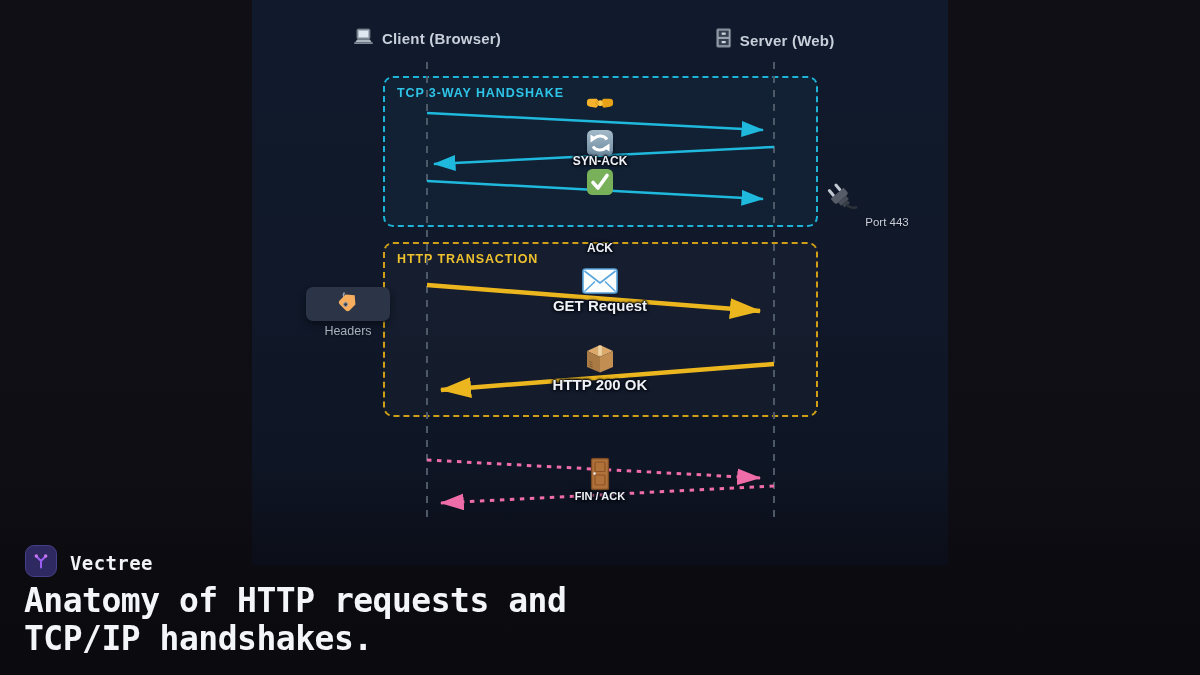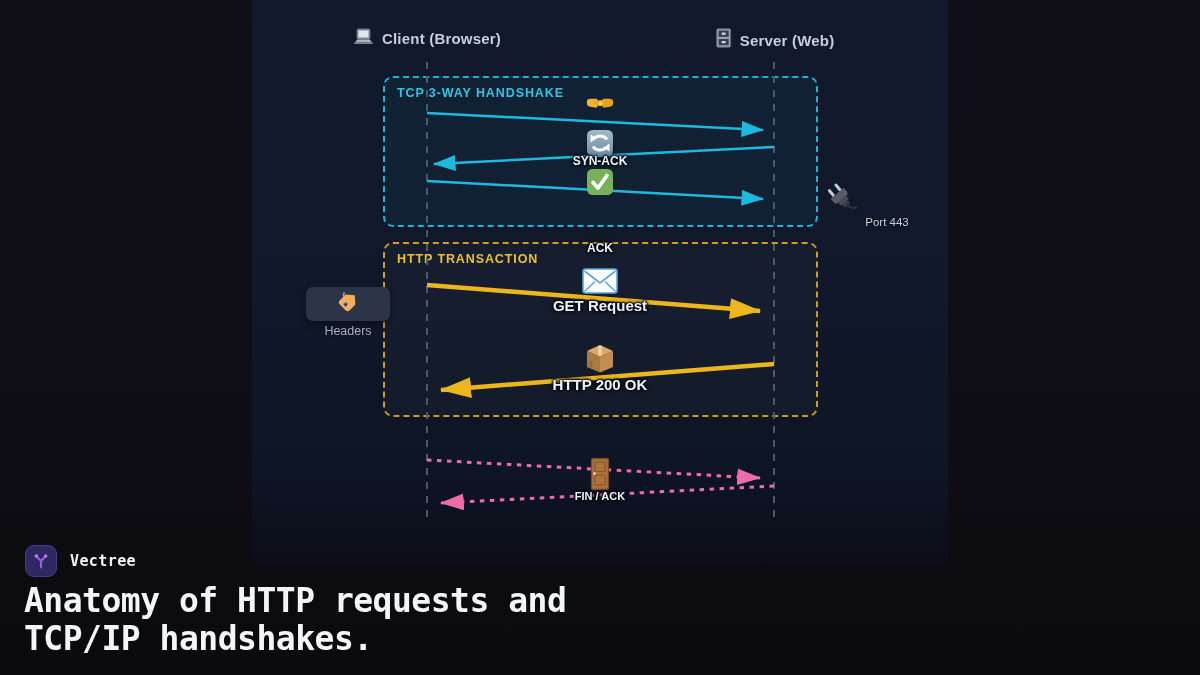--- a/index.html
+++ b/index.html
@@ -42,21 +42,21 @@
   .headers-chip { position:absolute; left:306px; top:287px; width:84px; height:34px;
                   background:#2c3547; border-radius:7px; box-shadow:0 3px 7px rgba(0,0,0,.45);
                   display:flex; align-items:center; justify-content:center; }
 
   
   .logo-badge { position:absolute; left:25px; top:545px; width:32px; height:32px; border-radius:9px;
                 background:#2e2960; border:1px solid #46408a;
                 display:flex; align-items:center; justify-content:center; }
   .brand-name { position:absolute; left:70px; top:552px;
                 font-family:"DejaVu Sans Mono", monospace; font-weight:bold;
-                font-size:15px; color:#f2f3f6; letter-spacing:.4px;text-align:center; }
+                font-size:19px; color:#f2f3f6; letter-spacing:.4px;text-align:center; }
   .card-title { position:absolute; left:24px; top:582px; width:630px;
                 font-family:"DejaVu Sans Mono", monospace; font-weight:bold;
                 font-size:33px; line-height:1.15; color:#f4f5f8; letter-spacing:-0.5px; }
   .card-url { position:absolute; right:23px; top:624px;
               font-family:"DejaVu Sans Mono", monospace;
               font-size:14px; color:#6f7682; letter-spacing:.2px; }
 </style>
 </head>
 <body>
 

